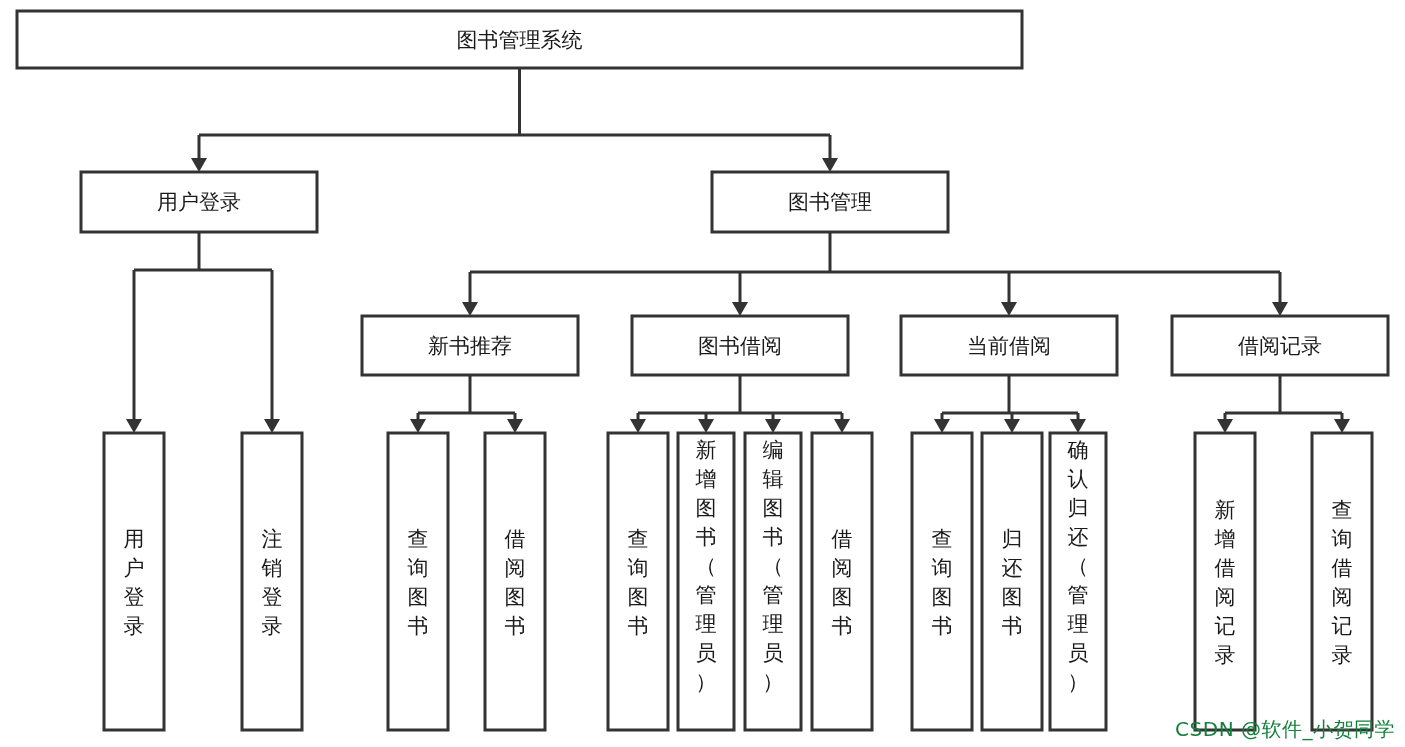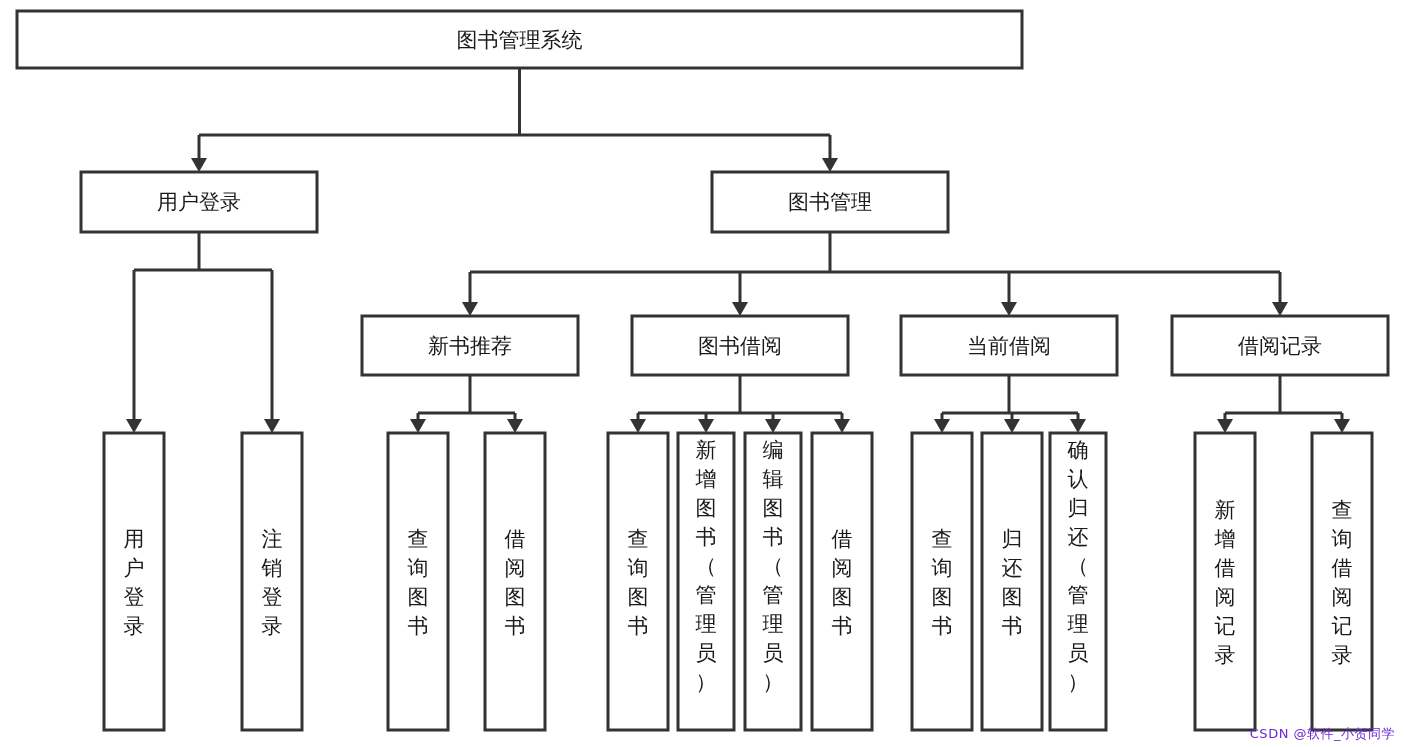--- a/index.html
+++ b/index.html
@@ -54,22 +54,22 @@
     font-family: "DejaVu Sans", "Liberation Sans", sans-serif;
     font-size: 21px;
     fill: #1a1a1a;
     text-anchor: middle;
   }
   .watermark {
     position: absolute;
     right: 10px;
     bottom: 4px;
     font-family: "DejaVu Sans", "Liberation Sans", sans-serif;
-    font-size: 13px;
-    color: #6d28d9;
+    font-size: 20px;
+    color: #15803d;
     letter-spacing: 0.5px;
     white-space: nowrap;
     user-select: none;
   }
 </style>
 </head>
 <body>
 
 <div id="diagram-root">
   <svg class="diagram" viewBox="0 0 1405 747" xmlns="http://www.w3.org/2000/svg">

